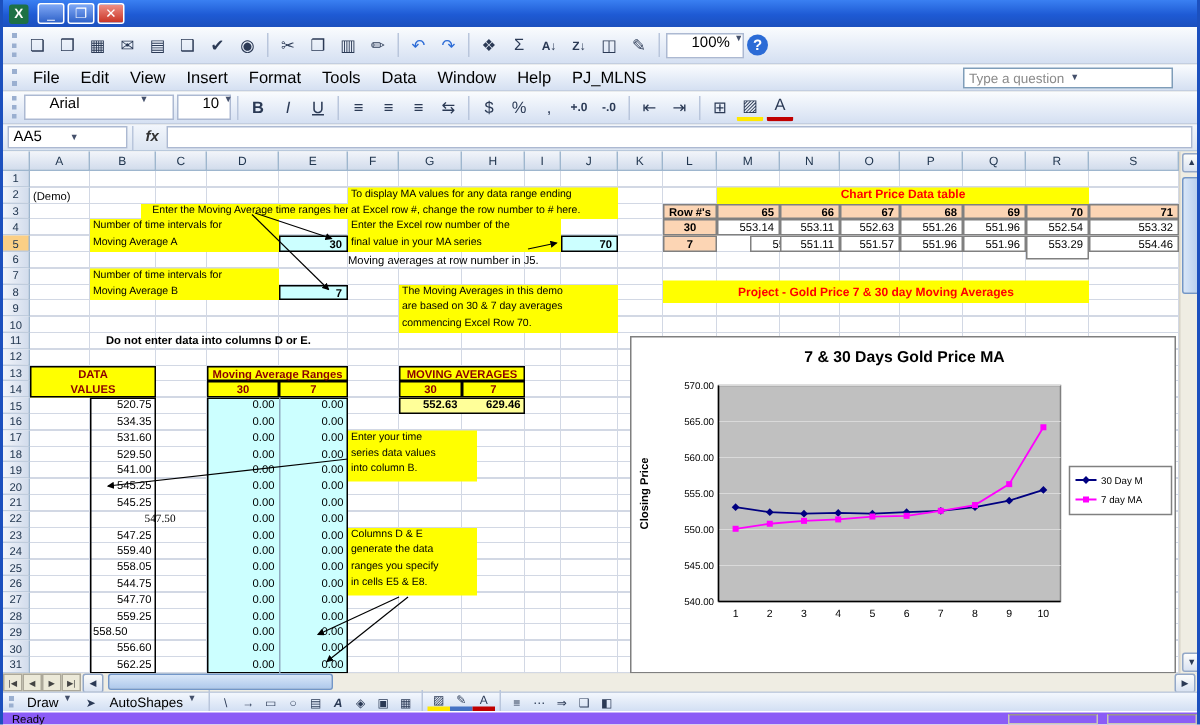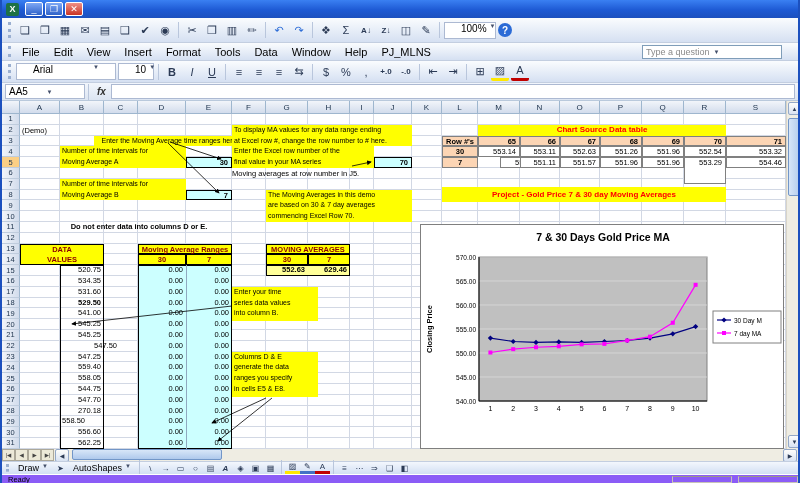--- a/index.html
+++ b/index.html
@@ -334,63 +334,63 @@
           <div class="cell blkborder" style="left: 40px; top: 151.2px; width: 44px; height: 183.8px;"></div>
           <div class="cell num" style="left: 40px; top: 151.2px; width: 44px; height: 10.8px;">520.75</div>
           <div class="cell num" style="left: 118px; top: 151.2px; width: 48px; height: 10.8px;">0.00</div>
           <div class="cell num" style="left: 166px; top: 151.2px; width: 46px; height: 10.8px;">0.00</div>
           <div class="cell num" style="left: 40px; top: 162px; width: 44px; height: 10.8px;">534.35</div>
           <div class="cell num" style="left: 118px; top: 162px; width: 48px; height: 10.8px;">0.00</div>
           <div class="cell num" style="left: 166px; top: 162px; width: 46px; height: 10.8px;">0.00</div>
           <div class="cell num" style="left: 40px; top: 172.8px; width: 44px; height: 10.8px;">531.60</div>
           <div class="cell num" style="left: 118px; top: 172.8px; width: 48px; height: 10.8px;">0.00</div>
           <div class="cell num" style="left: 166px; top: 172.8px; width: 46px; height: 10.8px;">0.00</div>
-          <div class="cell num" style="left: 40px; top: 183.6px; width: 44px; height: 10.8px; font-weight: bold;">529.50</div>
+          <div class="cell num" style="left: 40px; top: 183.6px; width: 44px; height: 10.8px;">529.50</div>
           <div class="cell num" style="left: 118px; top: 183.6px; width: 48px; height: 10.8px;">0.00</div>
           <div class="cell num" style="left: 166px; top: 183.6px; width: 46px; height: 10.8px;">0.00</div>
           <div class="cell num" style="left: 40px; top: 194.4px; width: 44px; height: 10.8px;">541.00</div>
           <div class="cell num" style="left: 118px; top: 194.4px; width: 48px; height: 10.8px;">0.00</div>
           <div class="cell num" style="left: 166px; top: 194.4px; width: 46px; height: 10.8px;">0.00</div>
           <div class="cell num" style="left: 40px; top: 205.2px; width: 44px; height: 10.8px;">545.25</div>
           <div class="cell num" style="left: 118px; top: 205.2px; width: 48px; height: 10.8px;">0.00</div>
           <div class="cell num" style="left: 166px; top: 205.2px; width: 46px; height: 10.8px;">0.00</div>
           <div class="cell num" style="left: 40px; top: 216px; width: 44px; height: 10.8px;">545.25</div>
           <div class="cell num" style="left: 118px; top: 216px; width: 48px; height: 10.8px;">0.00</div>
           <div class="cell num" style="left: 166px; top: 216px; width: 46px; height: 10.8px;">0.00</div>
-          <div class="cell num" style="left: 40px; top: 226.8px; width: 60px; height: 10.8px;">547.50</div>
+          <div class="cell num" style="left: 40px; top: 226.8px; width: 60px; height: 10.8px; font-family: Liberation Serif, serif;">547.50</div>
           <div class="cell num" style="left: 118px; top: 226.8px; width: 48px; height: 10.8px;">0.00</div>
           <div class="cell num" style="left: 166px; top: 226.8px; width: 46px; height: 10.8px;">0.00</div>
           <div class="cell num" style="left: 40px; top: 237.6px; width: 44px; height: 10.8px;">547.25</div>
           <div class="cell num" style="left: 118px; top: 237.6px; width: 48px; height: 10.8px;">0.00</div>
           <div class="cell num" style="left: 166px; top: 237.6px; width: 46px; height: 10.8px;">0.00</div>
           <div class="cell num" style="left: 40px; top: 248.4px; width: 44px; height: 10.8px;">559.40</div>
           <div class="cell num" style="left: 118px; top: 248.4px; width: 48px; height: 10.8px;">0.00</div>
           <div class="cell num" style="left: 166px; top: 248.4px; width: 46px; height: 10.8px;">0.00</div>
           <div class="cell num" style="left: 40px; top: 259.2px; width: 44px; height: 10.8px;">558.05</div>
           <div class="cell num" style="left: 118px; top: 259.2px; width: 48px; height: 10.8px;">0.00</div>
           <div class="cell num" style="left: 166px; top: 259.2px; width: 46px; height: 10.8px;">0.00</div>
           <div class="cell num" style="left: 40px; top: 270px; width: 44px; height: 10.8px;">544.75</div>
           <div class="cell num" style="left: 118px; top: 270px; width: 48px; height: 10.8px;">0.00</div>
           <div class="cell num" style="left: 166px; top: 270px; width: 46px; height: 10.8px;">0.00</div>
           <div class="cell num" style="left: 40px; top: 280.8px; width: 44px; height: 10.8px;">547.70</div>
           <div class="cell num" style="left: 118px; top: 280.8px; width: 48px; height: 10.8px;">0.00</div>
           <div class="cell num" style="left: 166px; top: 280.8px; width: 46px; height: 10.8px;">0.00</div>
-          <div class="cell num" style="left: 40px; top: 291.6px; width: 44px; height: 10.8px;">270.18</div>
+          <div class="cell num" style="left: 40px; top: 291.6px; width: 44px; height: 10.8px;">559.25</div>
           <div class="cell num" style="left: 118px; top: 291.6px; width: 48px; height: 10.8px;">0.00</div>
           <div class="cell num" style="left: 166px; top: 291.6px; width: 46px; height: 10.8px;">0.00</div>
           <div class="cell num" style="left: 24px; top: 302.4px; width: 44px; height: 10.8px;">558.50</div>
           <div class="cell num" style="left: 118px; top: 302.4px; width: 48px; height: 10.8px;">0.00</div>
           <div class="cell num" style="left: 166px; top: 302.4px; width: 46px; height: 10.8px;">0.00</div>
           <div class="cell num" style="left: 40px; top: 313.2px; width: 44px; height: 10.8px;">556.60</div>
           <div class="cell num" style="left: 118px; top: 313.2px; width: 48px; height: 10.8px;">0.00</div>
           <div class="cell num" style="left: 166px; top: 313.2px; width: 46px; height: 10.8px;">0.00</div>
           <div class="cell num" style="left: 40px; top: 324px; width: 44px; height: 10.8px;">562.25</div>
           <div class="cell num" style="left: 118px; top: 324px; width: 48px; height: 10.8px;">0.00</div>
           <div class="cell num" style="left: 166px; top: 324px; width: 46px; height: 10.8px;">0.00</div>
-          <div class="cell srctitle c nowrap" style="left: 458px; top: 10.8px; width: 248px; height: 10.8px;">Chart Source Data table</div>
+          <div class="cell srctitle c nowrap" style="left: 458px; top: 10.8px; width: 248px; height: 10.8px;">Chart Price Data table</div>
           <div class="cell srchdr c nowrap" style="left: 422px; top: 21.6px; width: 36px; height: 10.8px;">Row #'s</div>
           <div class="cell srchdr num" style="left: 458px; top: 21.6px; width: 42px; height: 10.8px;">65</div>
           <div class="cell srchdr num" style="left: 500px; top: 21.6px; width: 40px; height: 10.8px;">66</div>
           <div class="cell srchdr num" style="left: 540px; top: 21.6px; width: 40px; height: 10.8px;">67</div>
           <div class="cell srchdr num" style="left: 580px; top: 21.6px; width: 42px; height: 10.8px;">68</div>
           <div class="cell srchdr num" style="left: 622px; top: 21.6px; width: 42px; height: 10.8px;">69</div>
           <div class="cell srchdr num" style="left: 664px; top: 21.6px; width: 42px; height: 10.8px;">70</div>
           <div class="cell srchdr num" style="left: 706px; top: 21.6px; width: 60px; height: 10.8px;">71</div>
           <div class="cell srclbl c" style="left: 422px; top: 32.4px; width: 36px; height: 10.8px;">30</div>
           <div class="cell srccell num" style="left: 458px; top: 32.4px; width: 42px; height: 10.8px;">553.14</div>
@@ -399,21 +399,21 @@
           <div class="cell srccell num" style="left: 580px; top: 32.4px; width: 42px; height: 10.8px;">551.26</div>
           <div class="cell srccell num" style="left: 622px; top: 32.4px; width: 42px; height: 10.8px;">551.96</div>
           <div class="cell srccell num" style="left: 664px; top: 32.4px; width: 42px; height: 10.8px;">552.54</div>
           <div class="cell srccell num" style="left: 706px; top: 32.4px; width: 60px; height: 10.8px;">553.32</div>
           <div class="cell srclbl c" style="left: 422px; top: 43.2px; width: 36px; height: 10.8px;">7</div>
           <div class="cell srccell num" style="left: 458px; top: 43.2px; width: 42px; height: 10.8px; margin-left: 22px;">550.02</div>
           <div class="cell srccell num" style="left: 500px; top: 43.2px; width: 40px; height: 10.8px;">551.11</div>
           <div class="cell srccell num" style="left: 540px; top: 43.2px; width: 40px; height: 10.8px;">551.57</div>
           <div class="cell srccell num" style="left: 580px; top: 43.2px; width: 42px; height: 10.8px;">551.96</div>
           <div class="cell srccell num" style="left: 622px; top: 43.2px; width: 42px; height: 10.8px;">551.96</div>
-          <div class="cell srccell num" style="left: 664px; top: 43.2px; width: 42px; height: 27px;">553.29</div>
+          <div class="cell srccell num" style="left: 664px; top: 43.2px; width: 42px; height: 16px;">553.29</div>
           <div class="cell srccell num" style="left: 706px; top: 43.2px; width: 60px; height: 10.8px;">554.46</div>
           <div class="cell note" style="left: 212px; top: 172.8px; width: 86px; height: 34px;">Enter your time
 series data values
 into column B.</div>
           <div class="cell note" style="left: 212px; top: 237.6px; width: 86px; height: 45px;">Columns D &amp; E
 generate the data
 ranges you specify
 in cells E5 &amp; E8.</div>
         </div>
       <svg id="arrows" style="pointer-events:none" width="766" height="335">

